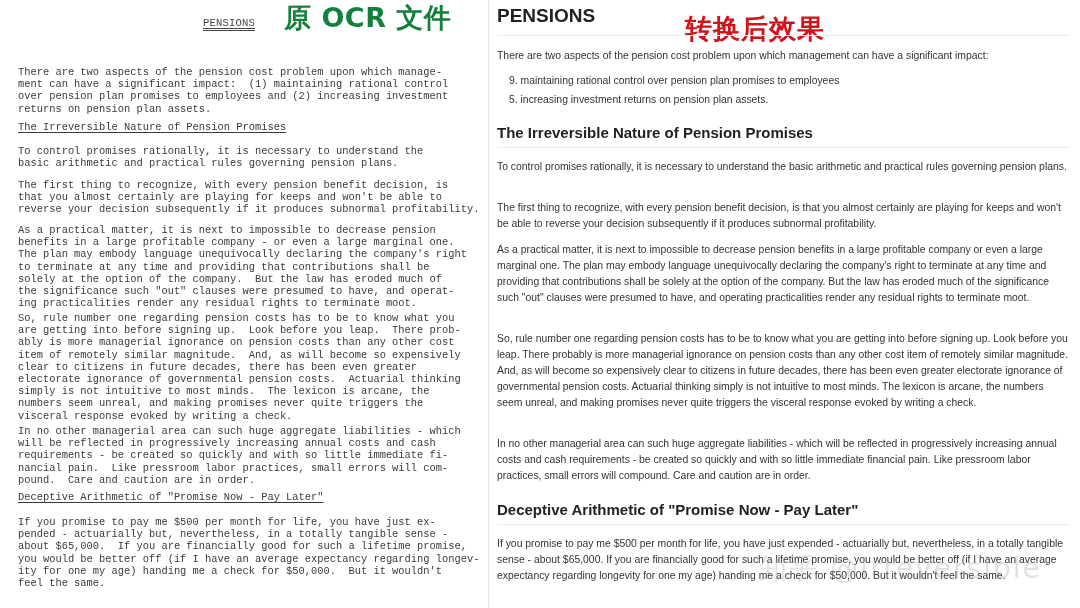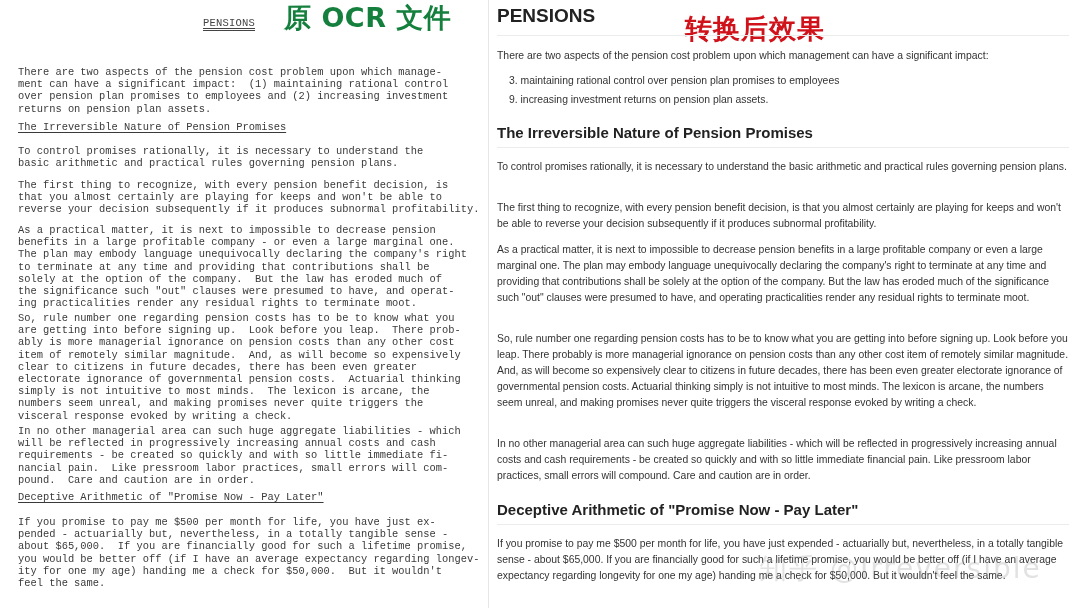--- a/index.html
+++ b/index.html
@@ -89,22 +89,22 @@
 
 <div class="divider"></div>
 
 <div class="right">
   <h1 class="md-title">PENSIONS</h1>
   <div class="md-label">转换后效果</div>
   <div class="md-rule" style="top:35px;"></div>
 
   <p class="md-p" style="top:48px;">There are two aspects of the pension cost problem upon which management can have a significant impact:</p>
   <ol class="md-ol" style="top:72px;">
-    <li>3. maintaining rational control over pension plan promises to employees</li>
-    <li>9. increasing investment returns on pension plan assets.</li>
+    <li>9. maintaining rational control over pension plan promises to employees</li>
+    <li>5. increasing investment returns on pension plan assets.</li>
   </ol>
 
   <h2 class="md-h2" style="top:124px;">The Irreversible Nature of Pension Promises</h2>
   <div class="md-rule" style="top:147px;"></div>
 
   <p class="md-p" style="top:159px;">To control promises rationally, it is necessary to understand the basic arithmetic and practical rules governing pension plans.</p>
   <p class="md-p" style="top:200px;">The first thing to recognize, with every pension benefit decision, is that you almost certainly are playing for keeps and won't be able to reverse your decision subsequently if it produces subnormal profitability.</p>
   <p class="md-p" style="top:242px;">As a practical matter, it is next to impossible to decrease pension benefits in a large profitable company or even a large marginal one. The plan may embody language unequivocally declaring the company's right to terminate at any time and providing that contributions shall be solely at the option of the company. But the law has eroded much of the significance such "out" clauses were presumed to have, and operating practicalities render any residual rights to terminate moot.</p>
   <p class="md-p" style="top:331px;">So, rule number one regarding pension costs has to be to know what you are getting into before signing up. Look before you leap. There probably is more managerial ignorance on pension costs than any other cost item of remotely similar magnitude. And, as will become so expensively clear to citizens in future decades, there has been even greater electorate ignorance of governmental pension costs. Actuarial thinking simply is not intuitive to most minds. The lexicon is arcane, the numbers seem unreal, and making promises never quite triggers the visceral response evoked by writing a check.</p>
   <p class="md-p" style="top:436px;">In no other managerial area can such huge aggregate liabilities - which will be reflected in progressively increasing annual costs and cash requirements - be created so quickly and with so little immediate financial pain. Like pressroom labor practices, small errors will compound. Care and caution are in order.</p>

